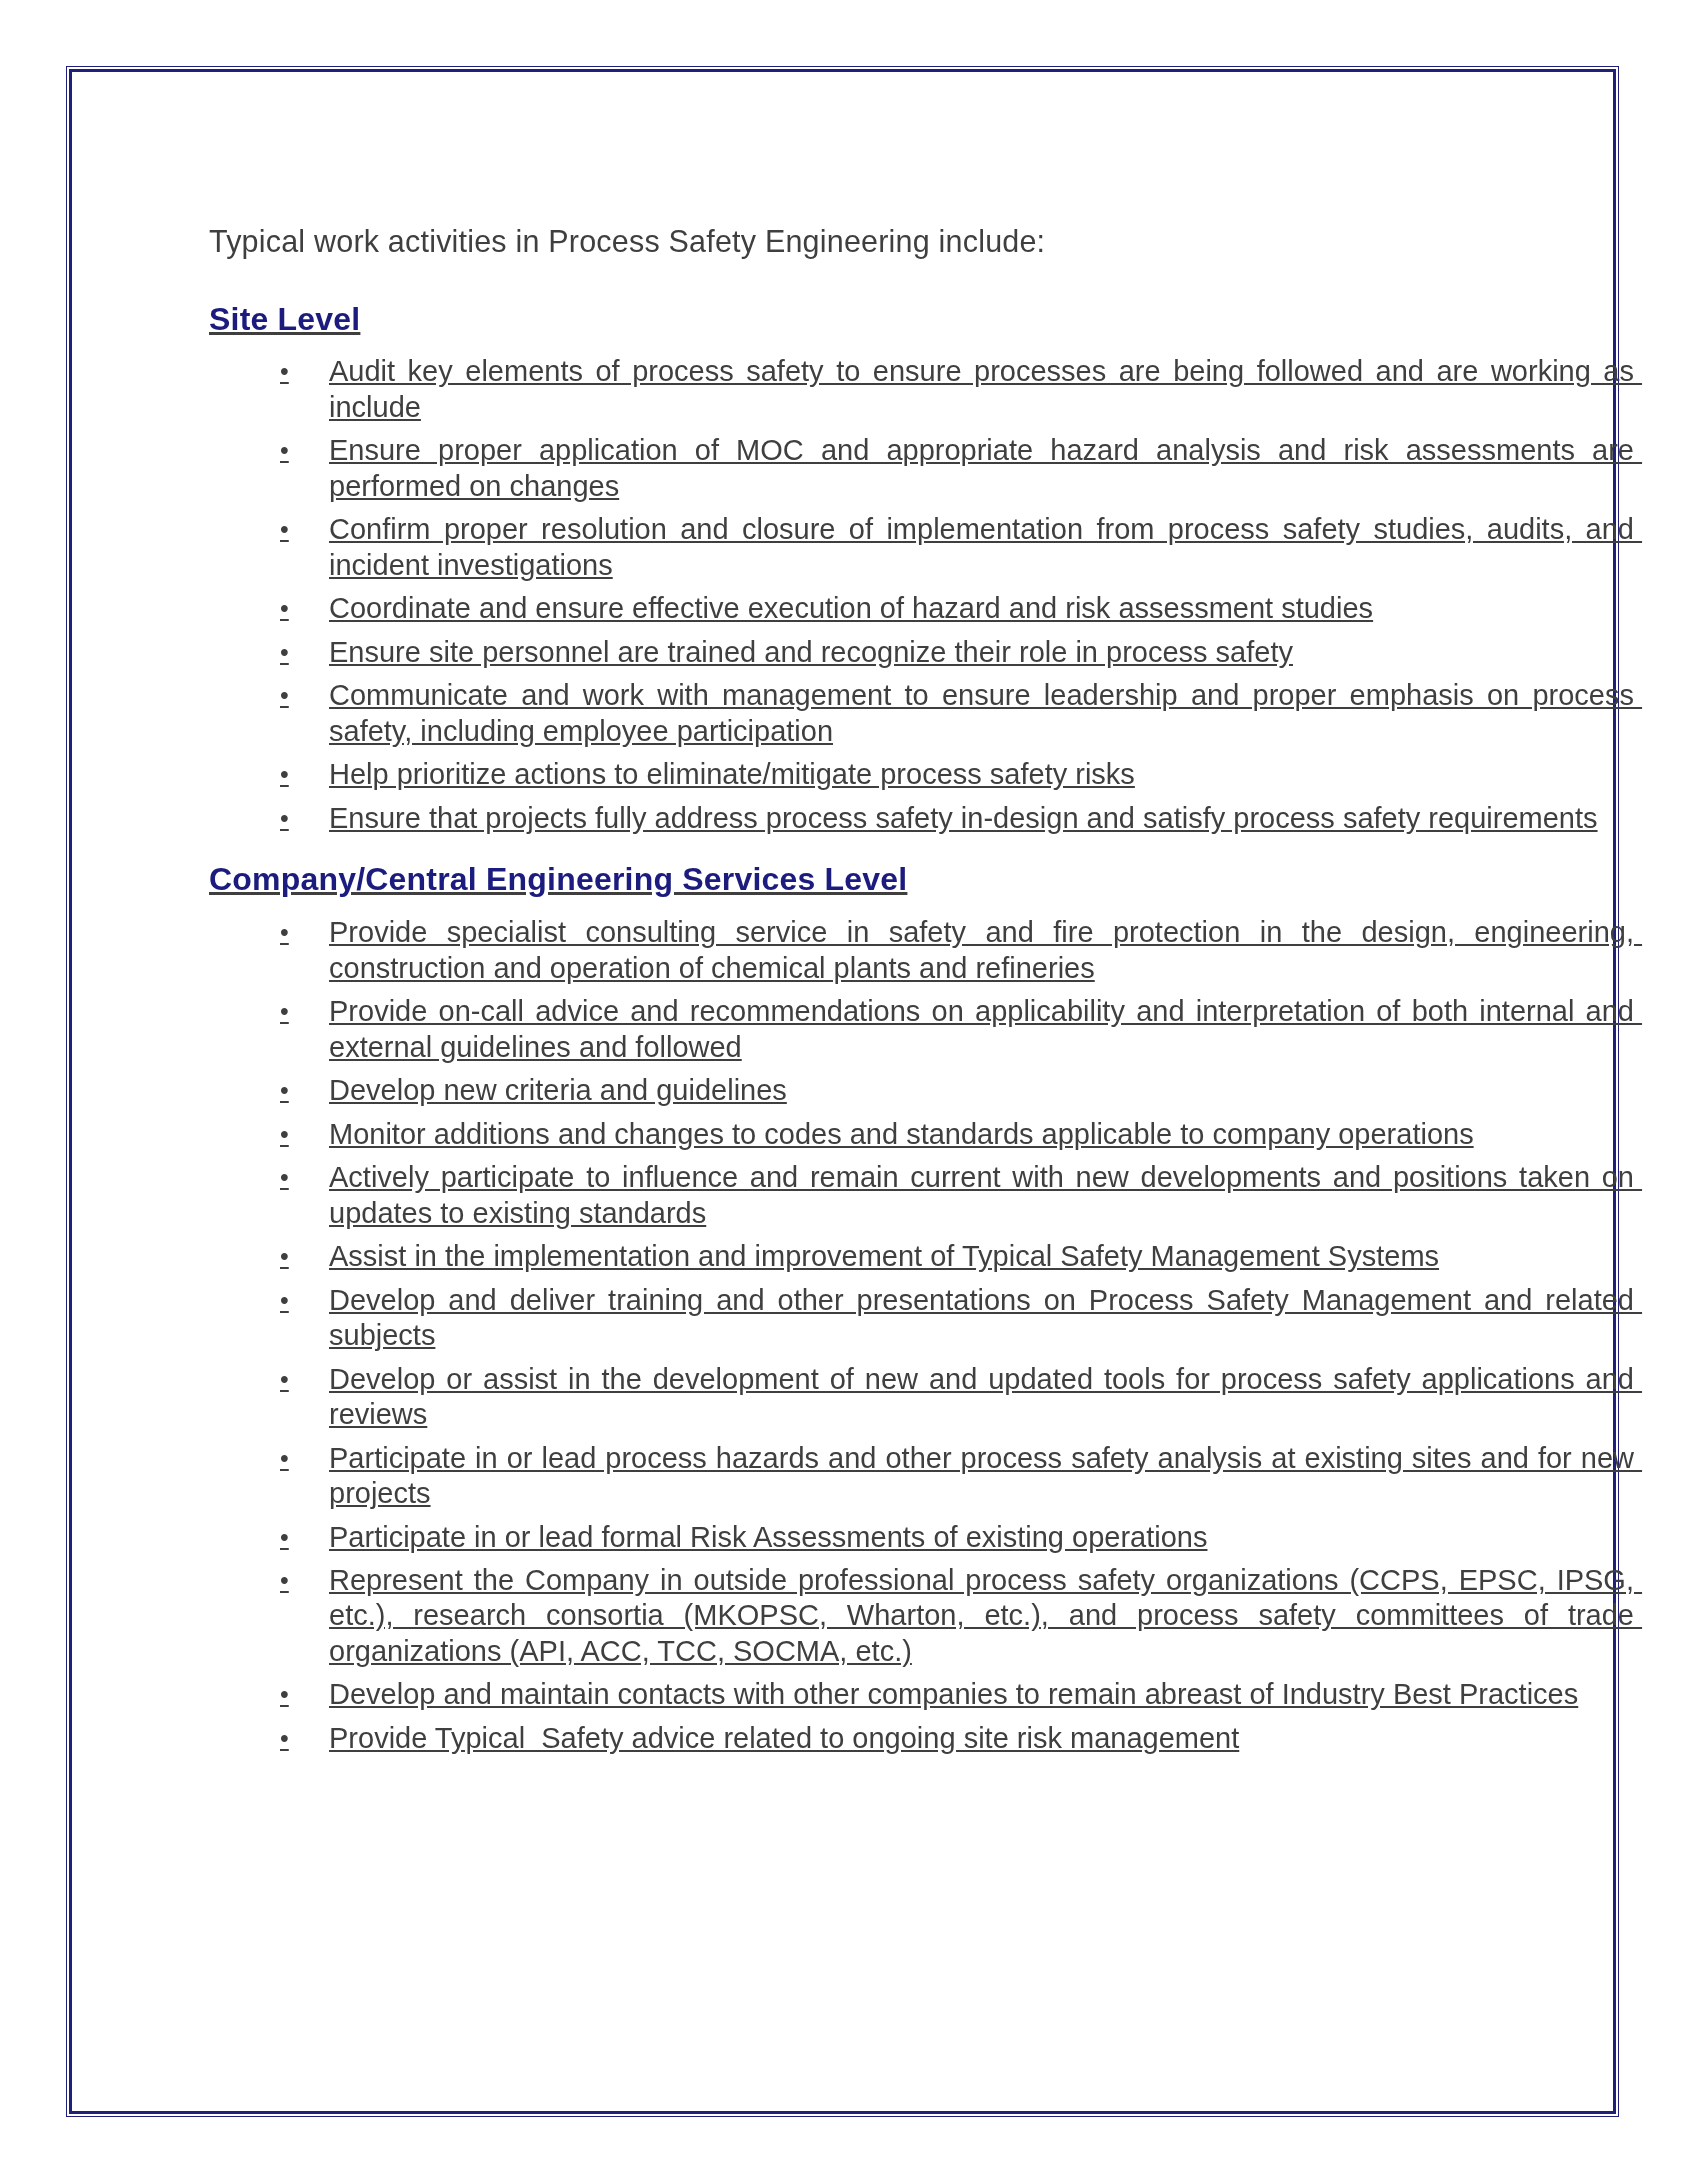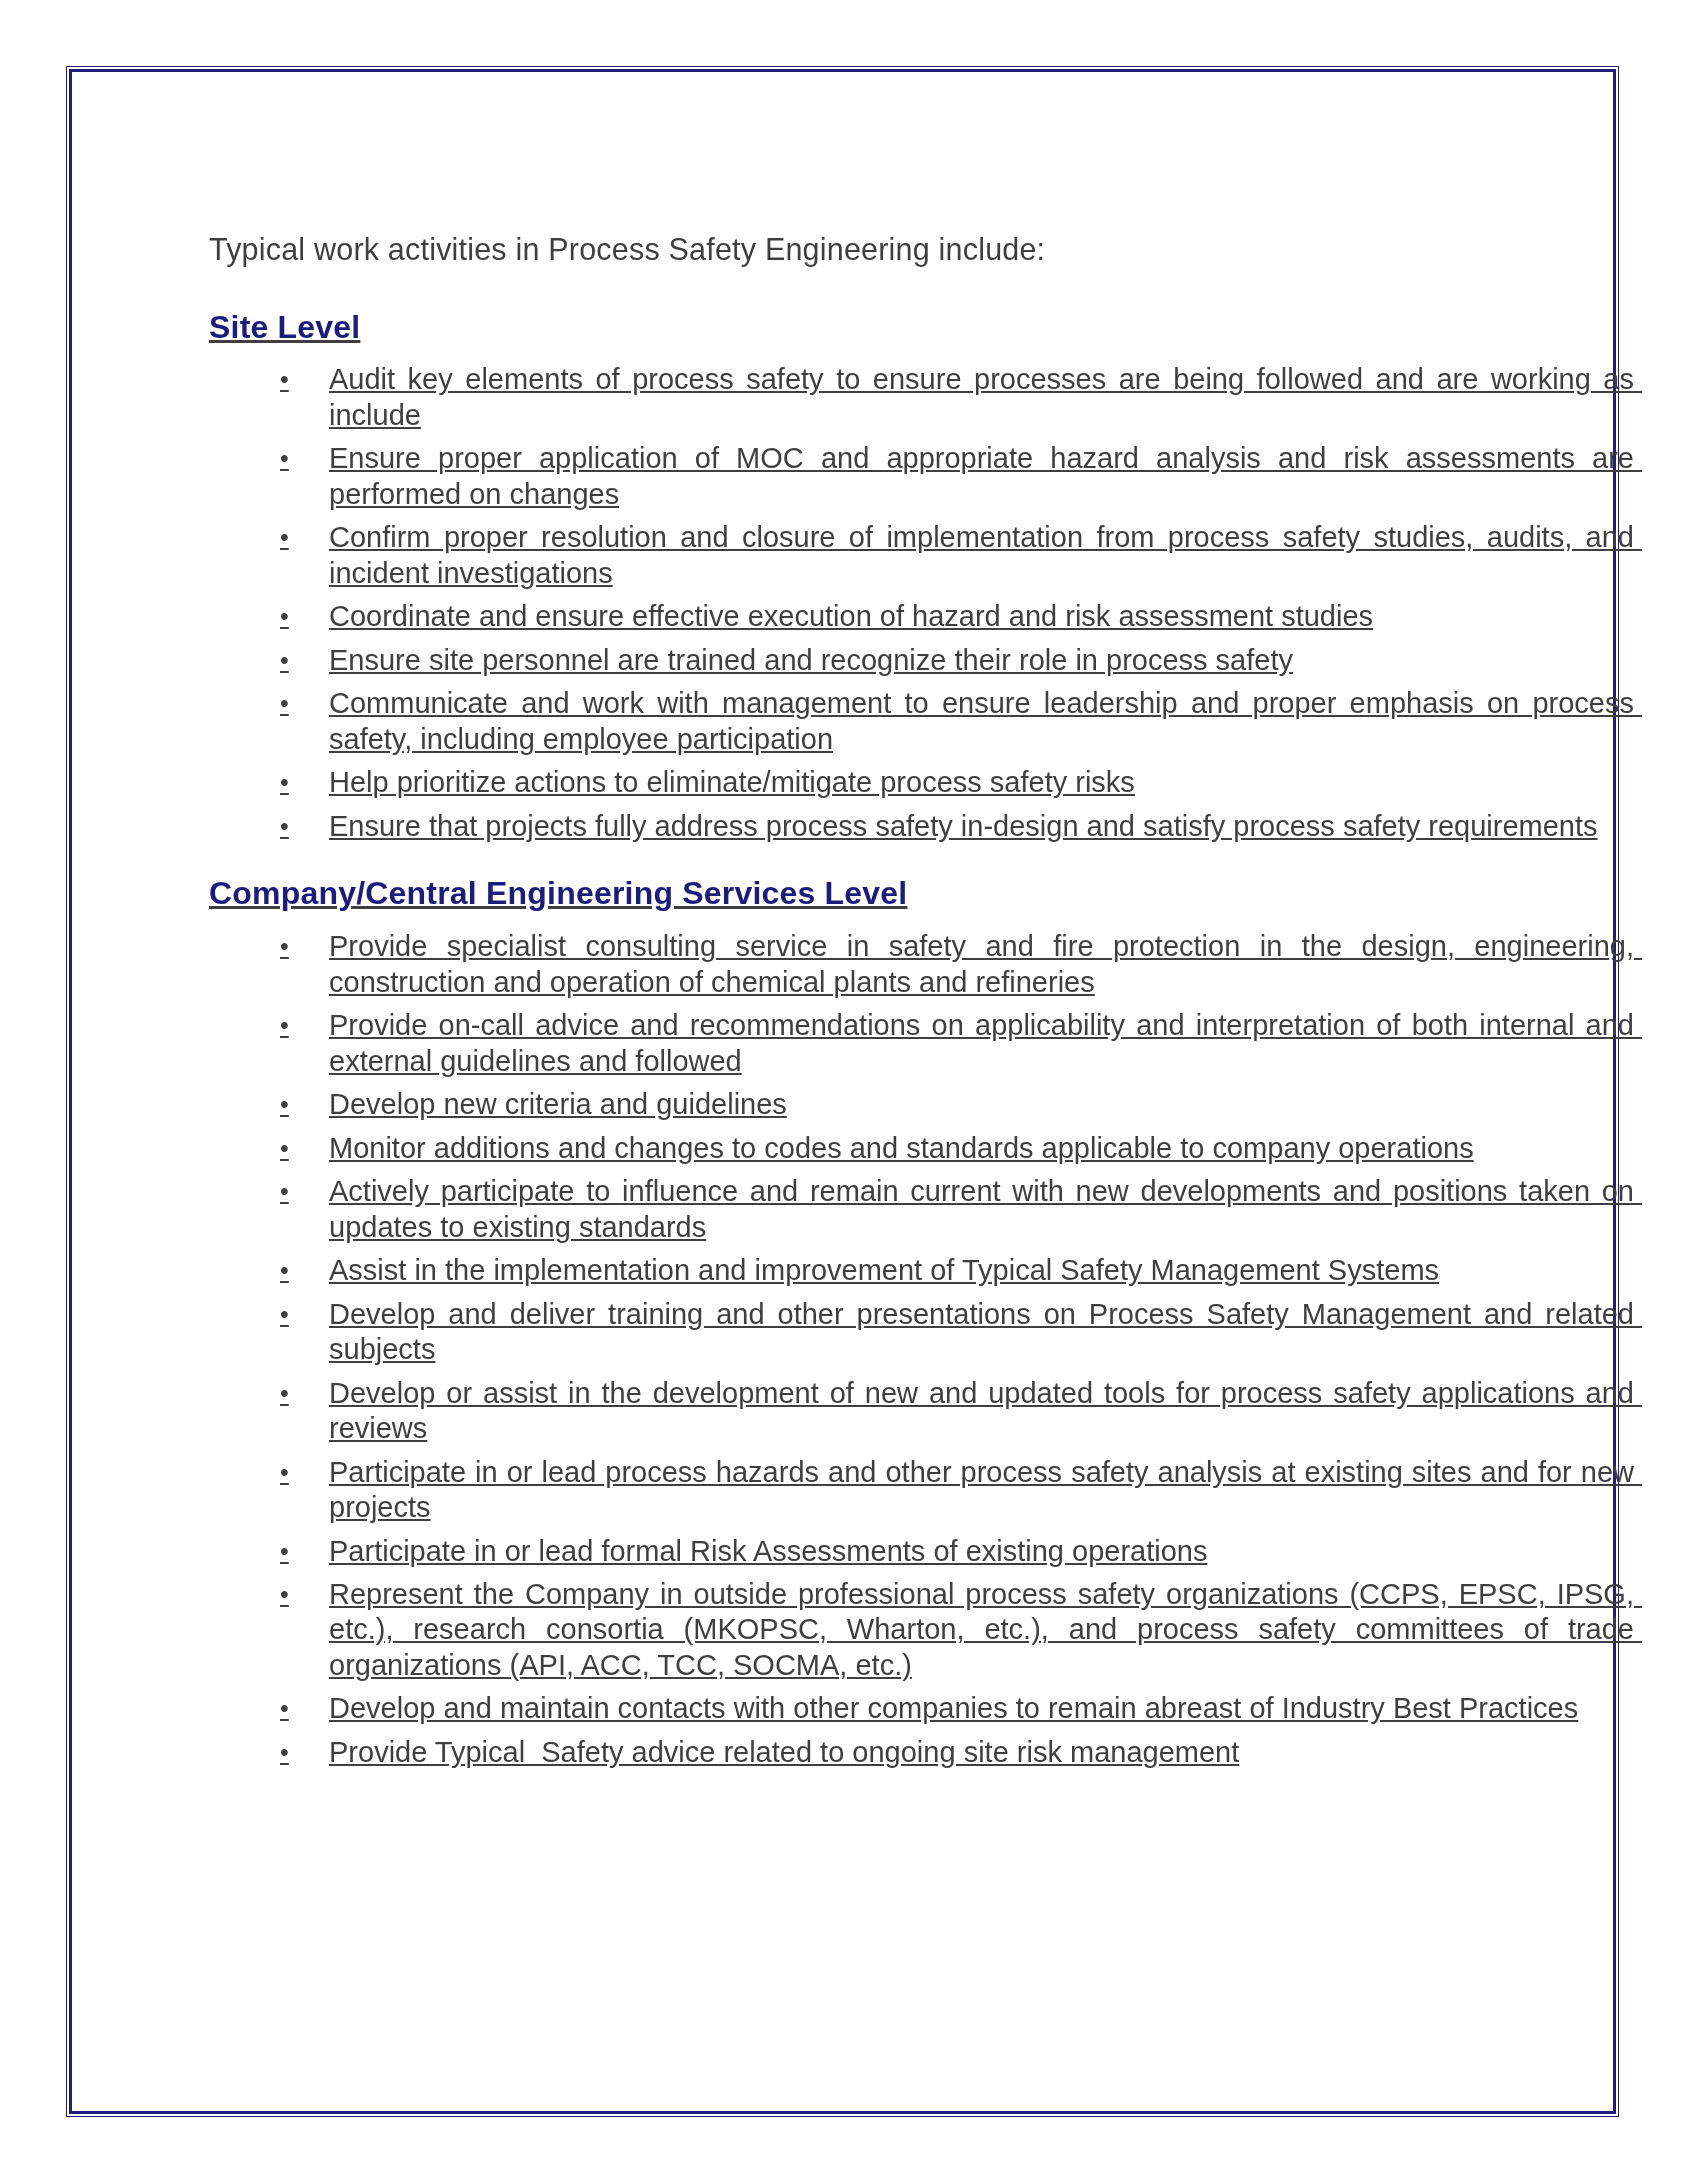--- a/index.html
+++ b/index.html
@@ -34,32 +34,32 @@
     width: 1547px;
     height: 2045px;
     border: 3.3px solid var(--border-navy);
     outline: 1.6px solid var(--border-navy);
     outline-offset: 2.5px;
     background: var(--page-bg);
   }
   .content {
     position: absolute;
     left: 137px;
-    top: 159px;
+    top: 151px;
     width: 1425px;
   }
   .title {
     margin: 0 0 40px 0;
     font-size: 30.5px;
     line-height: 1.2;
     color: var(--body-text);
     letter-spacing: 0.2px;
   }
   .doc-section { margin: 0; text-decoration: underline; }
-  .doc-section + .doc-section { margin-top: 30px; }
+  .doc-section + .doc-section { margin-top: 24px; }
   .section-heading {
     margin: 0 0 16.5px 0;
     font-size: 32px;
     line-height: 1.2;
     font-weight: bold;
     color: var(--heading-navy);
     letter-spacing: 0.2px;
   }
   ul.bullet-list {
     list-style: none;

